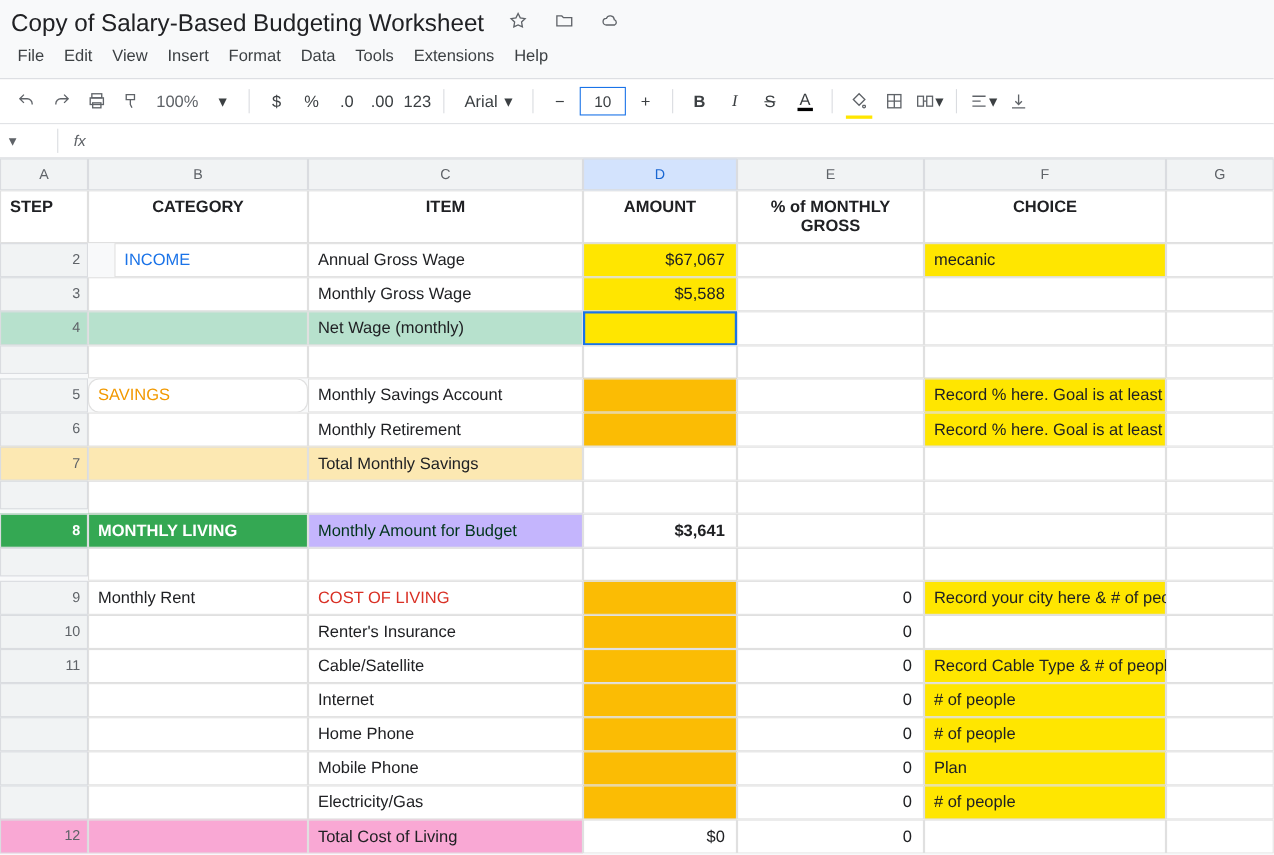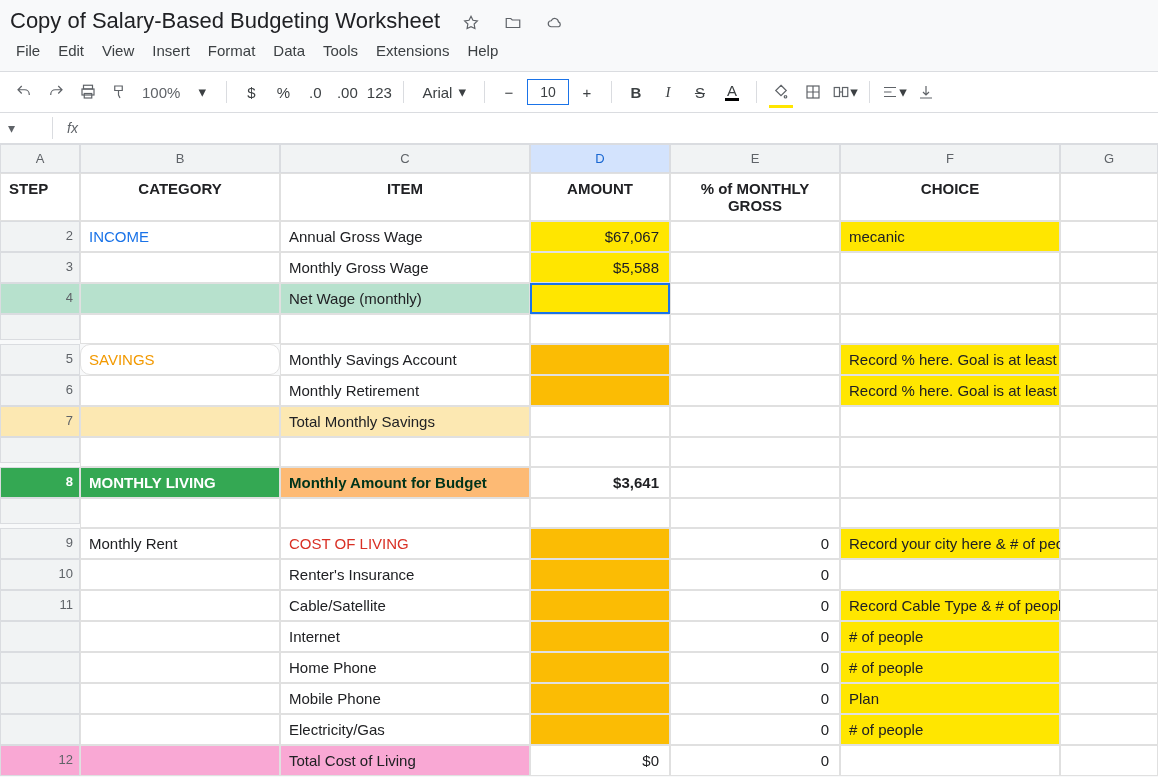--- a/index.html
+++ b/index.html
@@ -1,19 +1,19 @@
 <!DOCTYPE html>
 <html><head>
 <meta charset="utf-8">
 <style>
   * { box-sizing: border-box; }
   html, body { margin:0; padding:0; font-family: Arial, sans-serif; background:#f8f9fa; color:#202124; }
   
   
-  .title-bar { padding:8px 10px 4px; display:flex; align-items:flex-end; gap:20px; }
+  .title-bar { padding:8px 10px 4px; display:flex; align-items:flex-start; gap:20px; }
   .doc-title { font-size:22px; font-weight:400; color:#202124; }
   .title-icon { width:22px; height:22px; display:inline-flex; align-items:center; justify-content:center; color:#5f6368; }
   
   
   .menu-bar { display:flex; gap:2px; padding:0 8px 8px; font-size:15px; color:#3c4043; }
   .menu-item { padding:4px 8px; cursor:pointer; border-radius:4px; }
   
   
   .toolbar { display:flex; align-items:center; gap:4px; padding:6px 10px; border-top:1px solid #dadce0; border-bottom:1px solid #dadce0; background:#fff; }
   .tb-btn { min-width:28px; height:28px; display:inline-flex; align-items:center; justify-content:center; border-radius:4px; color:#3c4043; font-size:15px; cursor:pointer; }
@@ -32,29 +32,29 @@
   
   
   .grid { display:grid; grid-template-columns: 80px 200px 250px 140px 170px 220px 98px; font-size:15px; }
   .col-head { background:#f1f3f4; border:1px solid #dadce0; text-align:center; font-size:13px; color:#5f6368; padding:6px 0; position:sticky; top:0; }
   .col-head.sel { background:#d3e3fd; color:#1967d2; }
   .row-head { background:#f1f3f4; border:1px solid #dadce0; text-align:right; font-size:13px; color:#5f6368; padding:6px 6px; }
   .cell { border:1px solid #e0e0e0; padding:6px 8px; background:#fff; min-height:30px; }
   .hdr-cell { font-weight:700; text-align:center; background:#fff; }
   .step-hdr { text-align:left; padding-left:8px; }
   
-  .income-cat { color:#1a73e8; font-weight:400; }
+  .income-cat { color:#1a73e8; font-weight:400;margin-left:24px; }
   .savings-cat { color:#f29900; font-weight:400;border-radius:10px; }
   .col-cat { color:#d93025; font-weight:400; }
   
   .yellow { background:#ffe600; }
   .orange { background:#fbbc04; }
   .tan { background:#fce8b2; }
   .green-band { background:#34a853; color:#fff; font-weight:700; }
-  .green-band2 { background:#fdba74; color:#00341a; font-weight:700; }
+  .green-band2 { background:#c4b5fd; color:#00341a; font-weight:400; }
   .green-light { background:#b7e1cd; }
   .salmon { background:#f9a8d4; }
   
   .amount { text-align:right; padding-right:10px; }
   .pct { text-align:right; padding-right:10px; }
   
   .active-cell { outline:2px solid #1a73e8; outline-offset:-2px; background:#ffe600; }
   
   svg { width:18px; height:18px; stroke:#5f6368; fill:none; stroke-width:1.6; }
 </style>

